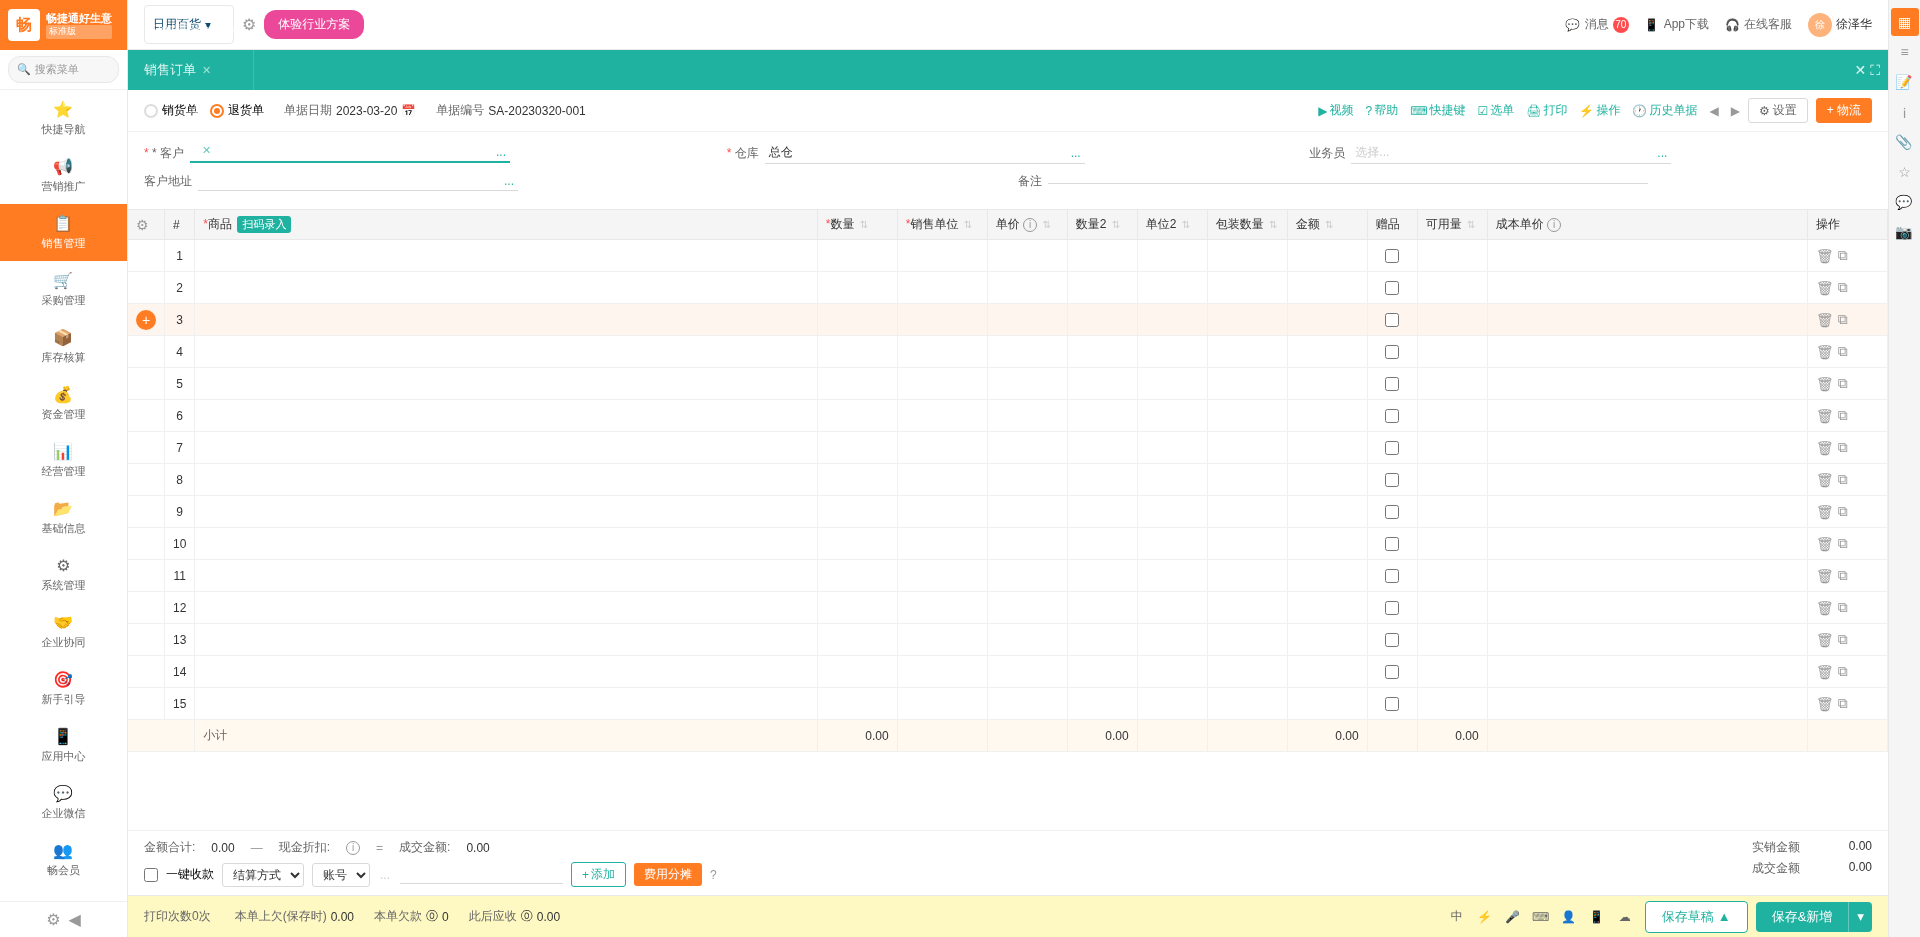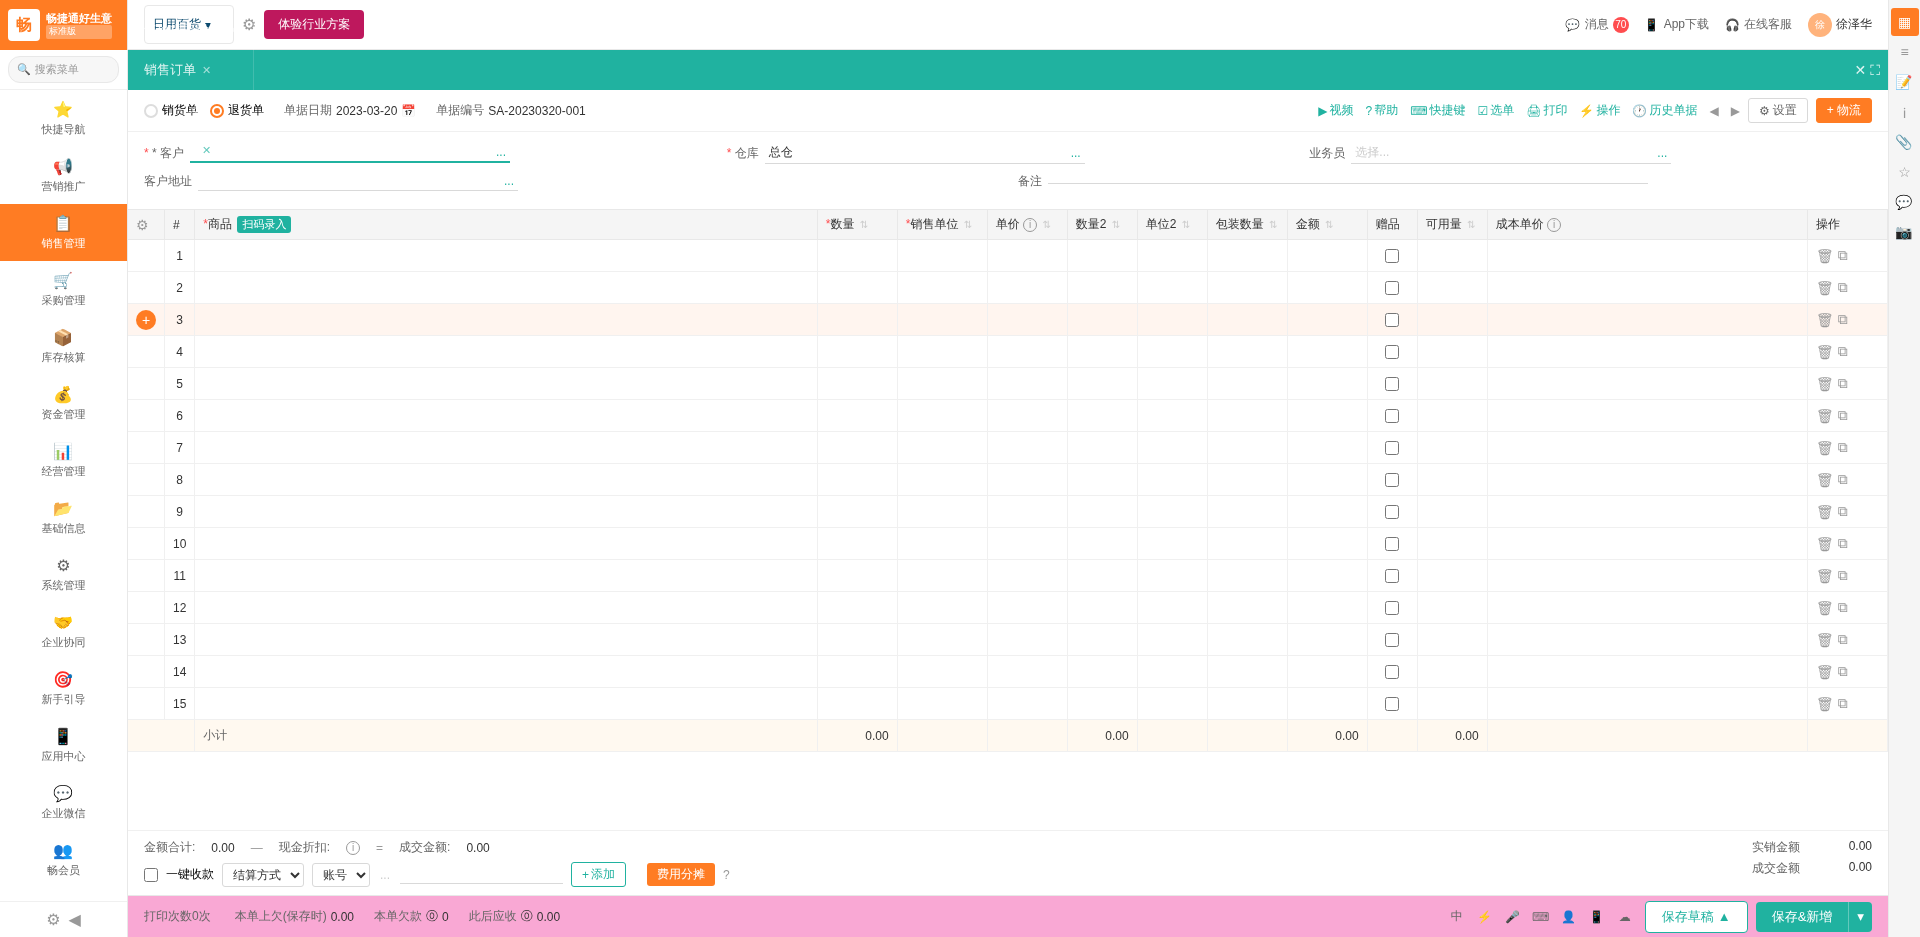--- a/index.html
+++ b/index.html
@@ -20,21 +20,21 @@
     .sidebar-bottom-btn { color: #999; cursor: pointer; font-size: 16px; }
 
     
     .main { flex: 1; display: flex; flex-direction: column; overflow: hidden; }
 
     
     .topbar { height: 50px; background: #fff; border-bottom: 1px solid #e8e8e8; display: flex; align-items: center; padding: 0 16px; gap: 12px; }
     .topbar-left { display: flex; align-items: center; gap: 8px; }
     .topbar-select { border: 1px solid #e8e8e8; padding: 10px 8px; border-radius: 4px; font-size: 12px; color: #0c4a6e; background: #fff; cursor: pointer; display: flex; align-items: center; gap: 4px; min-width: 90px; }
     .topbar-gear { color: #999; cursor: pointer; font-size: 16px; }
-    .topbar-plan-btn { background: #be185d; color: #fff; border: none; padding: 6px 14px; border-radius: 4px; cursor: pointer; font-size: 12px; }
+    .topbar-plan-btn { background: #ec4899; color: #fff; border: none; padding: 6px 14px; border-radius: 12px; cursor: pointer; font-size: 12px; }
     .topbar-right { margin-left: auto; display: flex; align-items: center; gap: 16px; }
     .topbar-msg { display: flex; align-items: center; gap: 4px; color: #666; cursor: pointer; font-size: 12px; }
     .topbar-badge { background: #ff4d4f; color: #fff; border-radius: 50%; width: 16px; height: 16px; font-size: 10px; display: flex; align-items: center; justify-content: center; }
     .topbar-app { display: flex; align-items: center; gap: 4px; color: #666; cursor: pointer; font-size: 12px; }
     .topbar-service { display: flex; align-items: center; gap: 4px; color: #666; cursor: pointer; font-size: 12px; }
     .topbar-user { display: flex; align-items: center; gap: 4px; color: #333; cursor: pointer; font-size: 12px; }
     .topbar-avatar { width: 24px; height: 24px; background: #ffb37c; border-radius: 50%; display: flex; align-items: center; justify-content: center; color: #fff; font-size: 10px; }
 
     
     .tabs { background: #20b2a0; display: flex; align-items: center; height: 40px; padding: 0 0; }
@@ -96,29 +96,29 @@
     .bottom-total-item { display: flex; align-items: center; gap: 16px; font-size: 12px; }
     .bottom-total-label { color: #666; }
     .bottom-total-value { color: #333; }
     .bottom-total-minus { color: #999; }
     .bottom-total-equals { color: #999; }
     .bottom-payment { display: flex; align-items: center; gap: 8px; font-size: 12px; }
     .payment-checkbox { width: 14px; height: 14px; border: 1px solid #d9d9d9; cursor: pointer; }
     .payment-select { border: 1px solid #d9d9d9; padding: 3px 6px; border-radius: 3px; color: #333; font-size: 12px; background: #fff; cursor: pointer; text-align: center; }
     .payment-input { border: none; border-bottom: 1px solid #d9d9d9; padding: 2px 4px; font-size: 12px; color: #333; min-width: 80px; }
     .payment-add-btn { background: #fff; border: 1px solid #20b2a0; color: #20b2a0; padding: 3px 10px; border-radius: 3px; cursor: pointer; font-size: 12px; display: flex; align-items: center; gap: 2px; }
-    .payment-split-btn { background: #ff7c23; border: none; color: #fff; padding: 3px 10px; border-radius: 3px; cursor: pointer; font-size: 12px; margin-left: 13px; }
+    .payment-split-btn { background: #ff7c23; border: none; color: #fff; padding: 3px 10px; border-radius: 3px; cursor: pointer; font-size: 12px; }
     .payment-help { color: #999; cursor: pointer; font-size: 12px; }
     .bottom-summary-right { margin-left: auto; text-align: right; }
     .summary-row { display: flex; justify-content: flex-end; gap: 12px; font-size: 12px; margin-bottom: 4px; }
     .summary-label { color: #666; }
     .summary-value { color: #333; min-width: 60px; text-align: right; }
 
     
-    .status-bar { height: 42px; background: #f9a8d4; border-top: 1px solid #e8e8e8; display: flex; align-items: center; padding: 0 16px; gap: 20px; }
+    .status-bar { height: 42px; background: #fef9c3; border-top: 1px solid #e8e8e8; display: flex; align-items: center; padding: 0 16px; gap: 20px; }
     .status-item { display: flex; align-items: center; gap: 4px; font-size: 12px; color: #666; }
     .status-value { color: #333; }
     .status-print { color: #666; margin-right: 4px; }
     .status-right { margin-left: auto; display: flex; align-items: center; gap: 8px; }
     .status-icons { display: flex; gap: 4px; }
     .status-icon-btn { width: 24px; height: 24px; display: flex; align-items: center; justify-content: center; cursor: pointer; color: #666; border-radius: 3px; }
     .save-draft-btn { background: #fff; border: 1px solid #20b2a0; color: #20b2a0; padding: 6px 16px; border-radius: 4px; cursor: pointer; font-size: 13px; display: flex; align-items: center; gap: 4px; }
     .save-new-btn { background: #20b2a0; border: none; color: #fff; padding: 6px 16px; border-radius: 4px; cursor: pointer; font-size: 13px; display: flex; align-items: center; gap: 4px; }
     .save-dropdown { background: #20b2a0; border: none; color: #fff; padding: 6px 8px; border-radius: 0 4px 4px 0; cursor: pointer; border-left: 1px solid rgba(255,255,255,0.3); }
 

